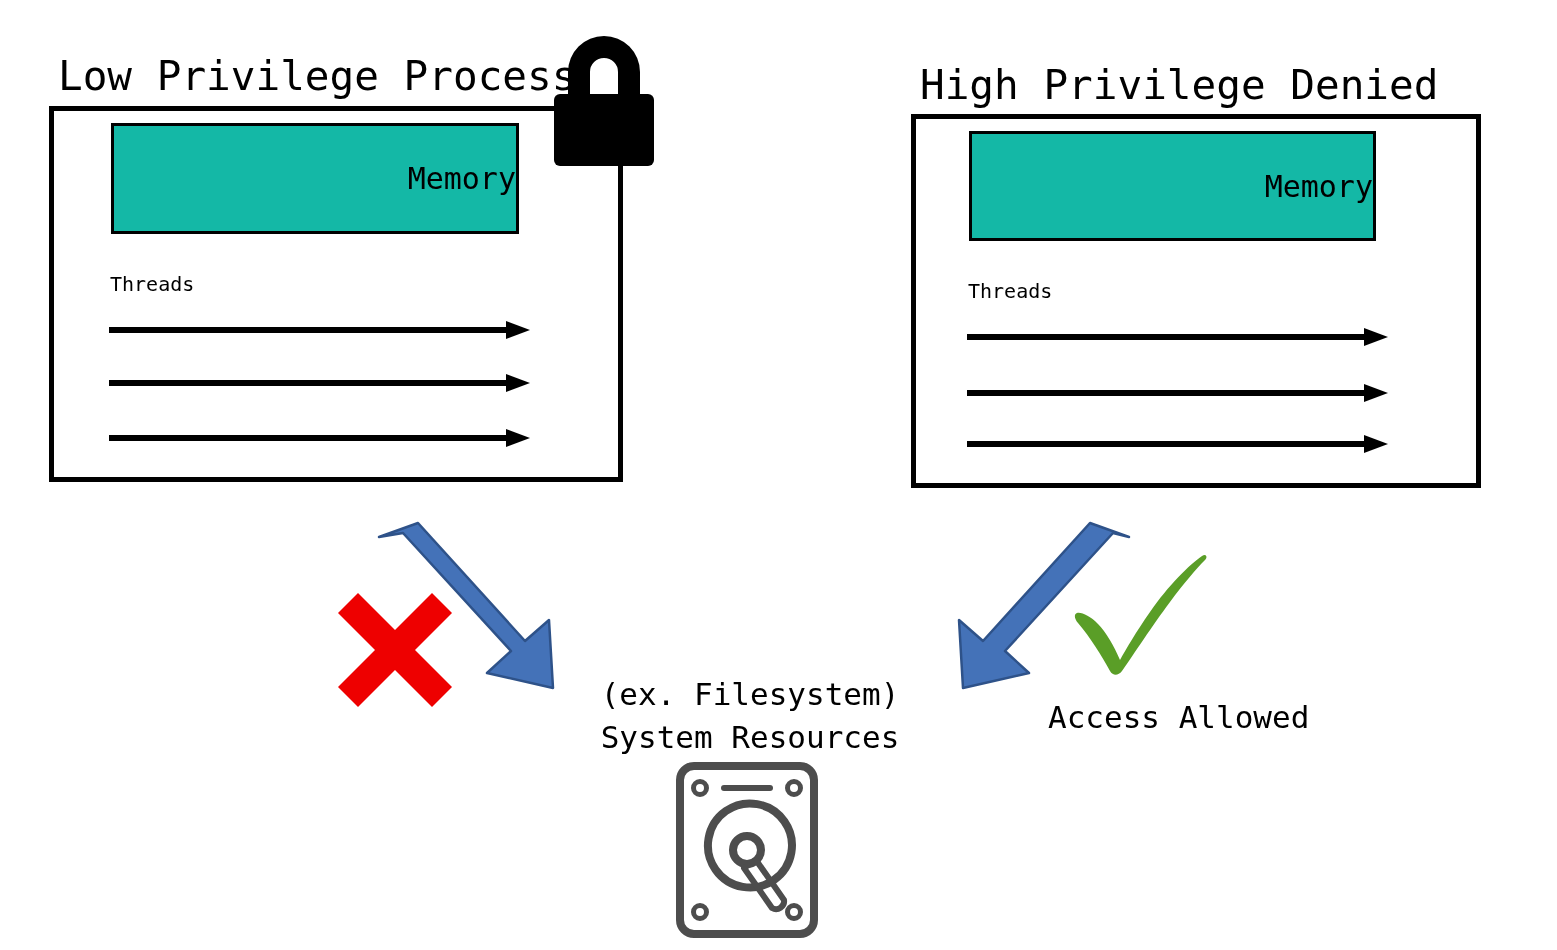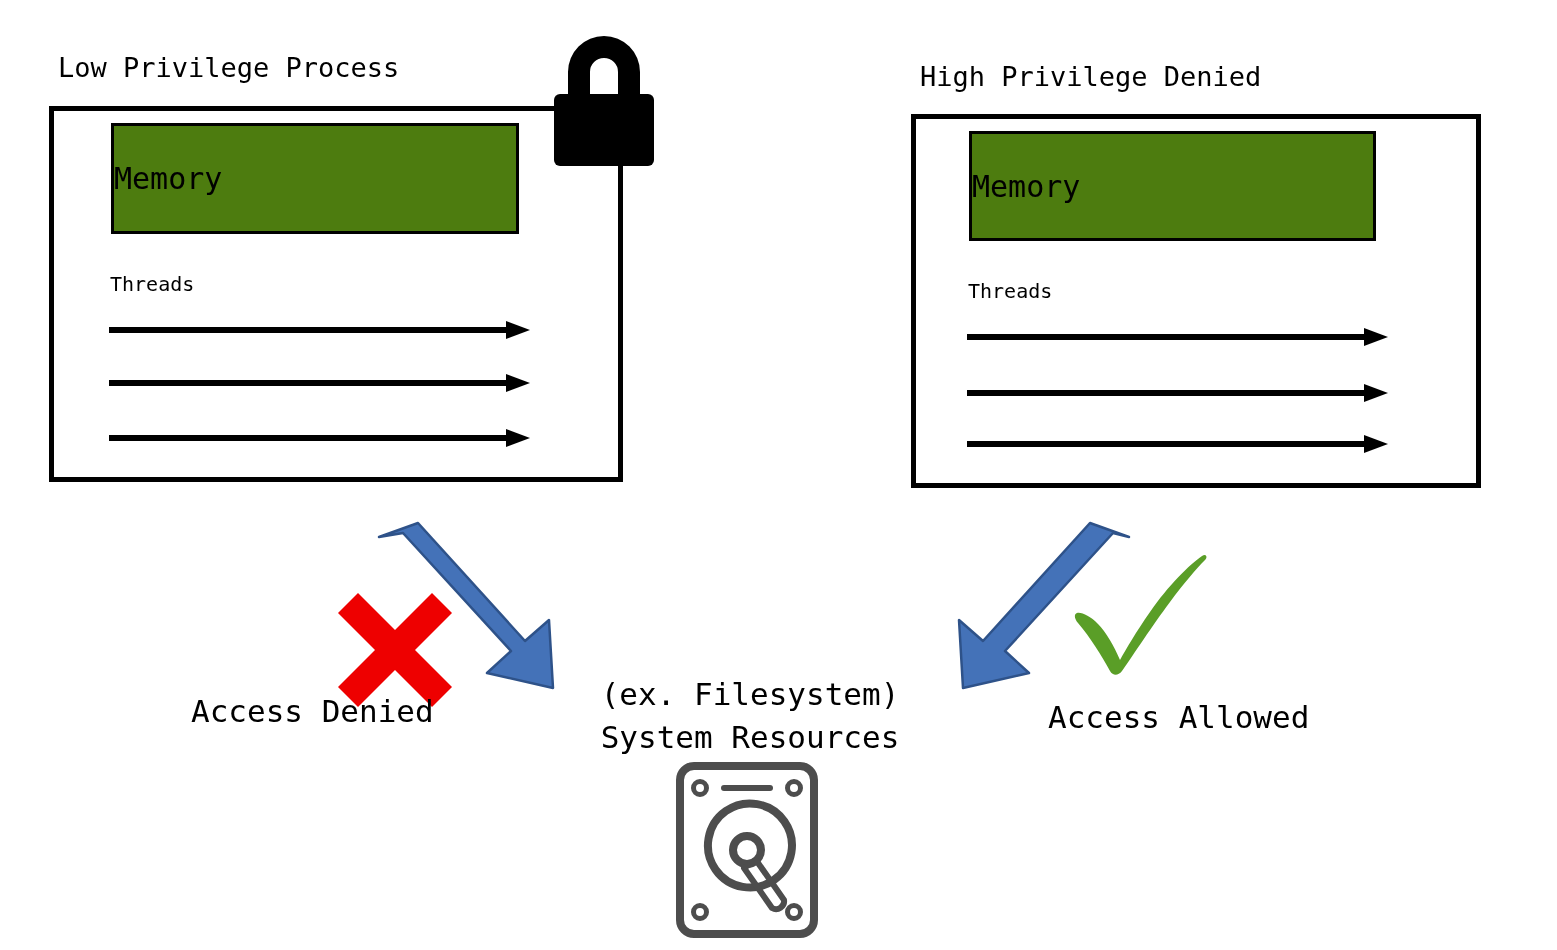--- a/index.html
+++ b/index.html
@@ -18,34 +18,34 @@
   .abs { position: absolute; }
 
   
   .process-box {
     border: 5px solid #000000;
     background: #ffffff;
     box-sizing: border-box;
   }
   .memory-box {
     border: 3px solid #000000;
-    background: #4d7c0f;
+    background: #14b8a6;
     box-sizing: border-box;
     display: flex;
     align-items: center;
-    justify-content: flex-start;
+    justify-content: flex-end;
   }
   .memory-label {
     font-size: 30px;
     color: #000000;
     letter-spacing: 0px;
     white-space: nowrap;
   }
   .process-title {
-    font-size: 27px;
+    font-size: 41px;
     color: #000000;
     white-space: nowrap;
   }
   .threads-label {
     font-size: 20px;
     color: #000000;
     white-space: nowrap;
   }
 
   
@@ -122,21 +122,20 @@
   <svg class="abs" style="left:365px; top:520px;" width="200" height="175" viewBox="0 0 200 175">
     <polygon points="16,24 58,2 164,122 186,98 190,166 126,152 147,129 40,9" fill="none"></polygon>
 
     <polygon points="14,17 53,3 160,121 184,100 188,168 122,153 146,131 38,13" fill="#4472b8" stroke="#2e5289" stroke-width="2.5" stroke-linejoin="round"></polygon>
   </svg>
 
   <svg class="abs" style="left:335px; top:590px;" width="120" height="120" viewBox="0 0 120 120">
     <polygon points="23,3 60,40 97,3 117,23 80,60 117,97 97,117 60,80 23,117 3,97 40,60 3,23" fill="#ee0000"></polygon>
   </svg>
 
-  <div class="abs caption" style="left:191px; top:690px;">Access Denied</div>
 
   <svg class="abs" style="left:955px; top:520px;" width="180" height="172" viewBox="0 0 180 172">
     <polygon points="166,17 127,3 20,121 -4,100 0,168 66,153 42,131 150,13" fill="#4472b8" stroke="#2e5289" stroke-width="2.5" stroke-linejoin="round" transform="translate(8,0)"></polygon>
   </svg>
 
   <svg class="abs" style="left:1072px; top:550px;" width="135" height="125" viewBox="0 0 135 125">
     <path d="M 130 6
              C 118 14 96 36 78 62
              C 64 82 54 99 48 110
              C 42 96 34 82 26 74

